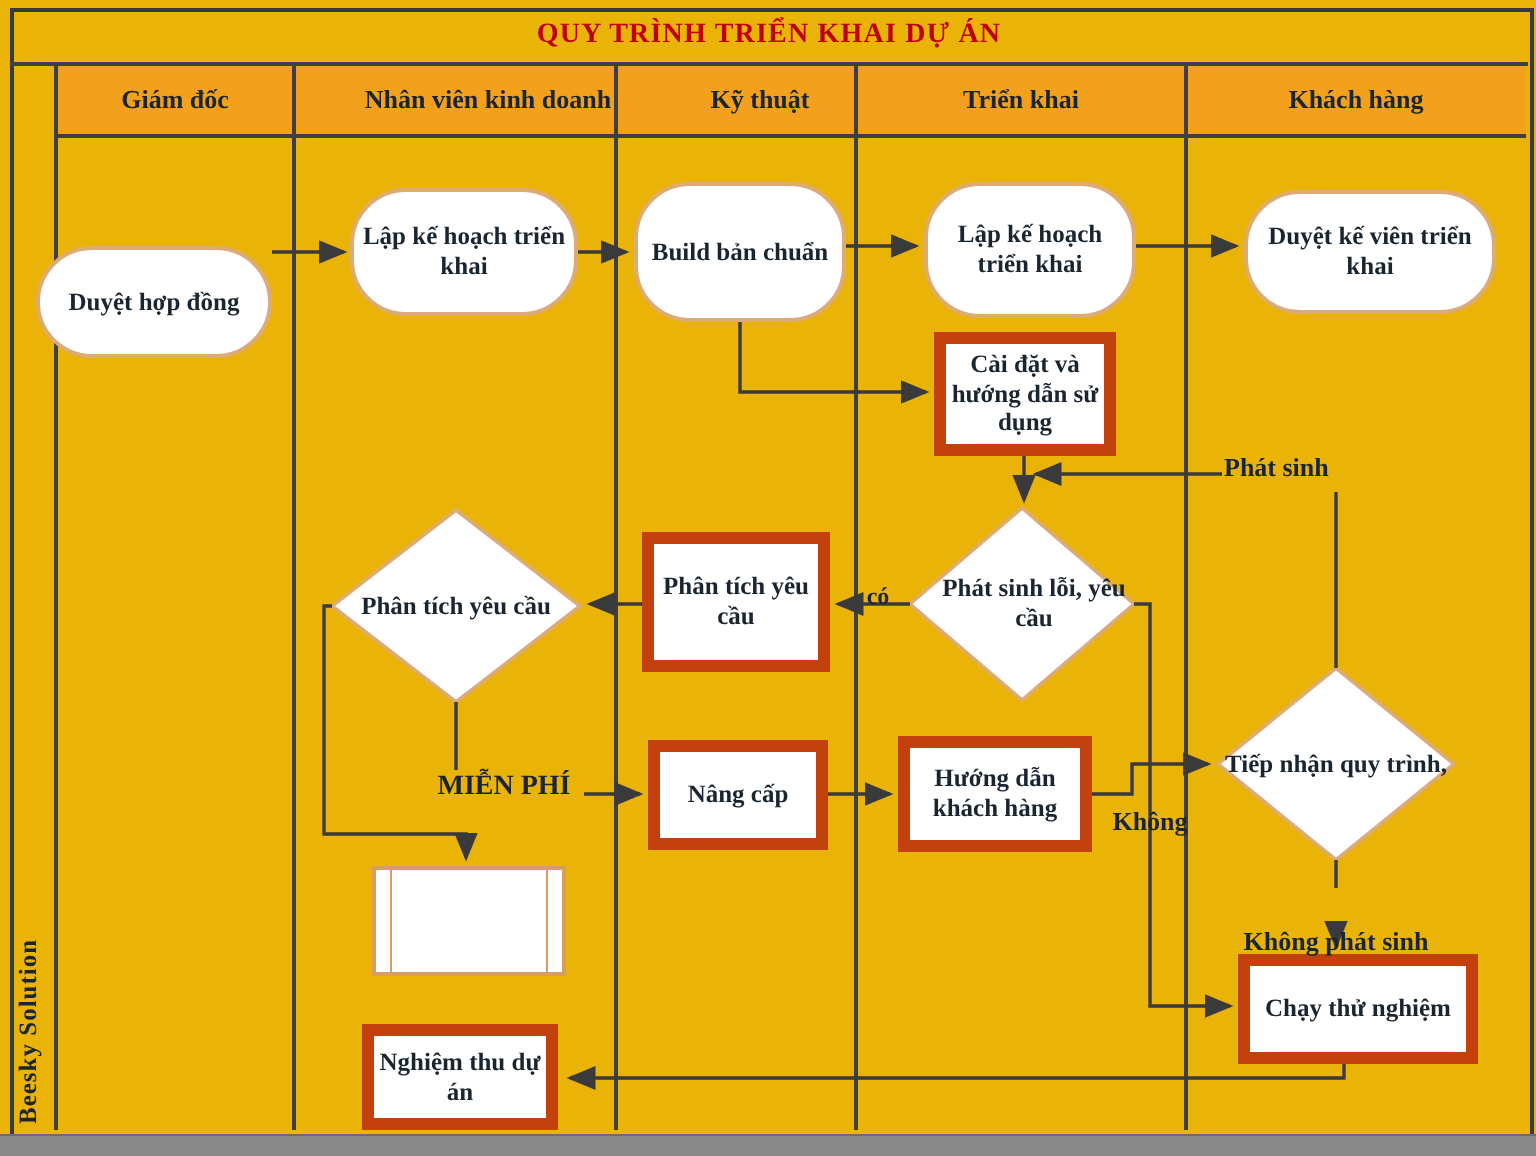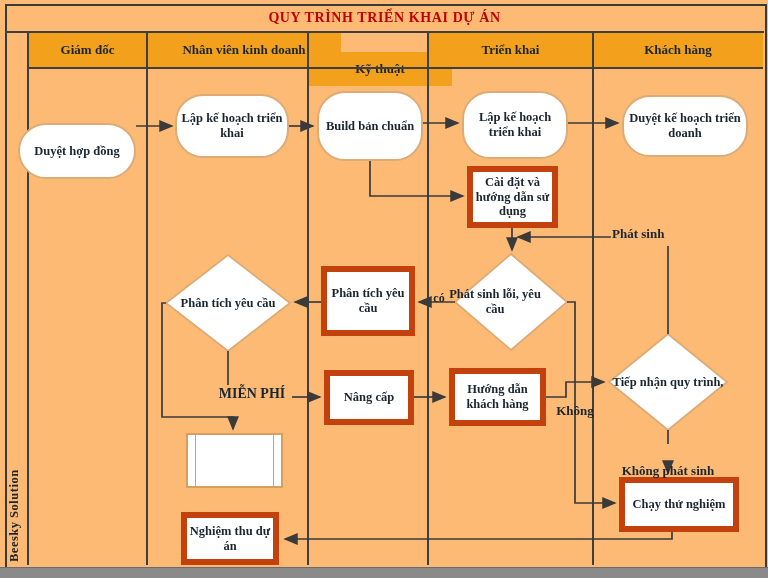--- a/index.html
+++ b/index.html
@@ -1,17 +1,17 @@
 <!DOCTYPE html>
 <html><head>
 <meta charset="utf-8">
 <style>
   html,body{margin:0;padding:0;background:#f4f4f4;}
   .stage{
-    position:relative;width:768px;height:578px;background:#fdba74;
+    position:relative;width:768px;height:578px;background:#eab308;
     font-family:"Liberation Serif","DejaVu Serif",serif;
     color:#1a2530;overflow:hidden;
   }
   .frame{position:absolute;border:2px solid #3a3a3a;background:transparent;}
   .vline{position:absolute;width:0;border-left:2px solid #3f3f3f;}
   .hline{position:absolute;height:0;border-top:2px solid #3f3f3f;}
   .title-cell{
     position:absolute;display:flex;align-items:center;justify-content:center;
     font-weight:bold;font-size:14px;letter-spacing:.6px;color:#c00000;
   }
@@ -48,38 +48,38 @@
 
 <div class="stage">
 
   <div class="frame" style="left:5px;top:4px;width:758px;height:561px;"></div>
 
   <div class="title-cell" style="left:6px;top:5px;width:757px;height:26px;">QUY TRÌNH TRIỂN KHAI DỰ ÁN</div>
   <div class="hline" style="left:5px;top:31px;width:759px;"></div>
 
   <div class="lane-header" style="left:28px;top:33px;width:119px;height:34px;">Giám đốc</div>
   <div class="lane-header" style="left:147px;top:33px;width:194px;height:34px;">Nhân viên kinh doanh</div>
-  <div class="lane-header" style="left:308px;top:33px;width:144px;height:34px;margin-top:19px;">Kỹ thuật</div>
+  <div class="lane-header" style="left:308px;top:33px;width:144px;height:34px;">Kỹ thuật</div>
   <div class="lane-header" style="left:428px;top:33px;width:165px;height:34px;">Triển khai</div>
   <div class="lane-header" style="left:593px;top:33px;width:170px;height:34px;">Khách hàng</div>
   <div class="hline" style="left:27px;top:67px;width:736px;"></div>
 
   <div class="vline" style="left:27px;top:31px;height:534px;"></div>
   <div class="vline" style="left:146px;top:31px;height:534px;"></div>
   <div class="vline" style="left:307px;top:31px;height:534px;"></div>
   <div class="vline" style="left:427px;top:31px;height:534px;"></div>
   <div class="vline" style="left:592px;top:31px;height:534px;"></div>
 
   <div class="branding" style="left:7px;top:428px;height:134px;width:19px;">Beesky Solution</div>
 
   <div class="node stadium" style="left:18px;top:97px;width:118px;height:56px;margin-top:26px;">Duyệt hợp đồng</div>
   <div class="node stadium" style="left:175px;top:94px;width:114px;height:64px;">Lập kế hoạch triển khai</div>
   <div class="node stadium" style="left:317px;top:91px;width:106px;height:70px;">Build bản chuẩn</div>
   <div class="node stadium" style="left:462px;top:91px;width:106px;height:68px;">Lập kế hoạch triển khai</div>
-  <div class="node stadium" style="left:622px;top:95px;width:126px;height:62px;">Duyệt kế hoạch triển doanh</div>
+  <div class="node stadium" style="left:622px;top:95px;width:126px;height:62px;">Duyệt kế viên triển khai</div>
   <div class="node rect" style="left:467px;top:166px;width:91px;height:62px;">Cài đặt và hướng dẫn sử dụng</div>
   <div class="node rect" style="left:321px;top:266px;width:94px;height:70px;">Phân tích yêu cầu</div>
   <div class="node rect" style="left:324px;top:370px;width:90px;height:55px;">Nâng cấp</div>
   <div class="node rect" style="left:449px;top:368px;width:97px;height:58px;">Hướng dẫn khách hàng</div>
   <div class="node predef" style="left:186px;top:433px;width:97px;height:55px;">
     <div class="pbar" style="left:7px;"></div>
     <div class="pbar" style="right:7px;"></div>
   </div>
   <div class="node rect" style="left:181px;top:512px;width:98px;height:53px;">Nghiệm thu dự án</div>
   <div class="node rect" style="left:619px;top:477px;width:120px;height:55px;">Chạy thử nghiệm</div>
@@ -111,21 +111,21 @@
       <path d="M166,303 L162,303 L162,417 L233,417 L233,429" marker-end="url(#arr)"></path>
       <path d="M414,397 L445,397" marker-end="url(#arr)"></path>
       <path d="M546,397 L566,397 L566,382 L604,382" marker-end="url(#arr)"></path>
       <path d="M567,302 L575,302 L575,503 L615,503" marker-end="url(#arr)"></path>
       <path d="M668,430 L668,444"></path>
       <path d="M668,465 L668,473" marker-end="url(#arr)"></path>
       <path d="M672,532 L672,539 L285,539" marker-end="url(#arr)"></path>
     </g>
   </svg>
 
-  <div class="diamond-text" style="left:444px;top:276px;width:102px;height:52px;">Phát sinh lỗi, yêu cầu</div>
+  <div class="diamond-text" style="left:466px;top:276px;width:102px;height:52px;">Phát sinh lỗi, yêu cầu</div>
   <div class="diamond-text" style="left:164px;top:278px;width:128px;height:50px;">Phân tích yêu cầu</div>
   <div class="diamond-text" style="left:610px;top:356px;width:116px;height:52px;">Tiếp nhận quy trình,</div>
 
   <div class="edge-label" style="left:612px;top:227px;width:64px;text-align:left;">Phát sinh</div>
   <div class="edge-label" style="left:428px;top:292px;width:22px;font-size:12px;">có</div>
   <div class="edge-label" style="left:212px;top:386px;width:80px;font-size:14px;">MIỄN PHÍ</div>
   <div class="edge-label" style="left:550px;top:404px;width:50px;">Không</div>
   <div class="edge-label" style="left:600px;top:464px;width:136px;font-size:13px;">Không phát sinh</div>
 
   <div class="bottom-bar" style="top:567px;height:11px;"></div>

